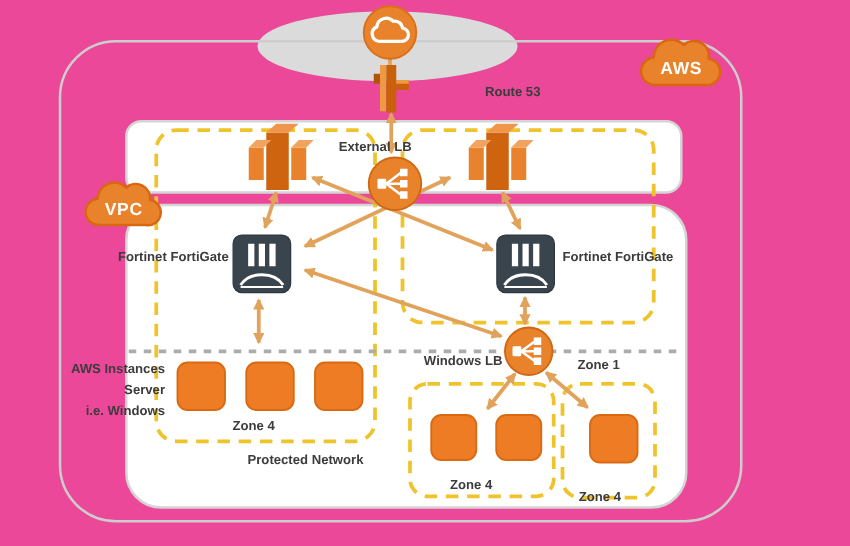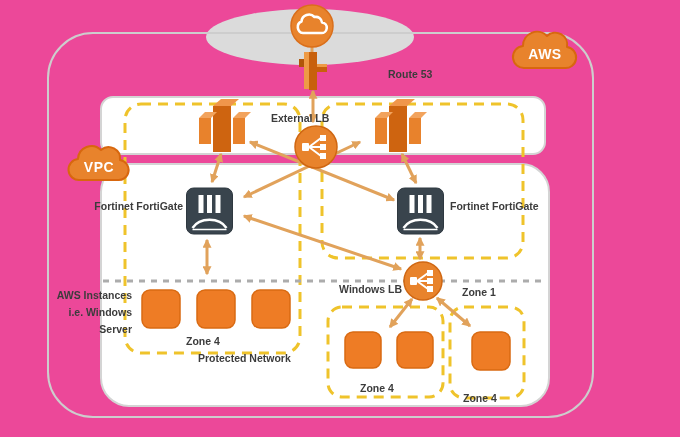--- a/index.html
+++ b/index.html
@@ -155,23 +155,23 @@
 <div class="lbl right" style="left:83px;top:200px;width:100px;">Fortinet FortiGate</div>
 <div class="lbl" style="left:450px;top:200px;width:110px;">Fortinet FortiGate</div>
 
 
 <div class="lbl center" style="left:462px;top:258px;width:52px;margin-top:28px;">Zone 1</div>
 
 <div class="lbl right" style="left:332px;top:283px;width:70px;">Windows LB</div>
 
 <div class="note" style="left:40px;top:287px;width:92px;">
   <div>AWS Instances</div>
+  <div>Server</div>
   <div>i.e. Windows</div>
-  <div>Server</div>
 </div>
 
 <div class="lbl center" style="left:186px;top:335px;width:52px;">Zone 4</div>
 <div class="lbl center" style="left:360px;top:382px;width:52px;">Zone 4</div>
 <div class="lbl center" style="left:463px;top:392px;width:52px;">Zone 4</div>
 
-<div class="lbl center" style="left:198px;top:352px;width:112px;">Protected Network</div>
+<div class="lbl center" style="left:198px;top:362px;width:112px;">Protected Network</div>
 
 </div>
 
 </body></html>

